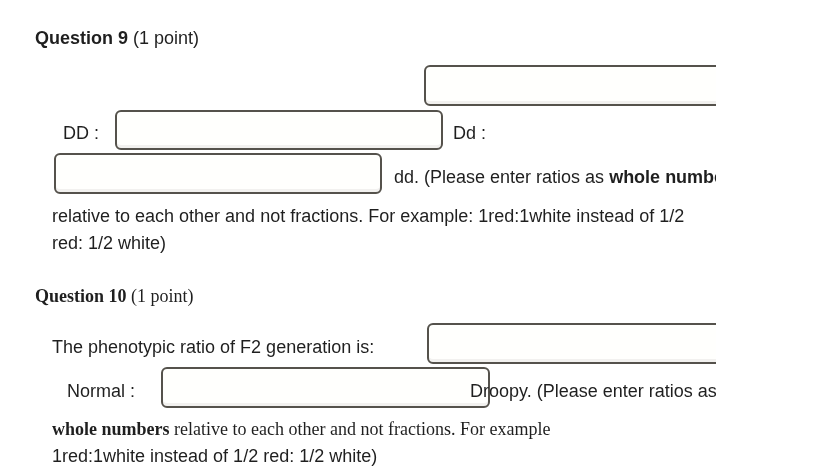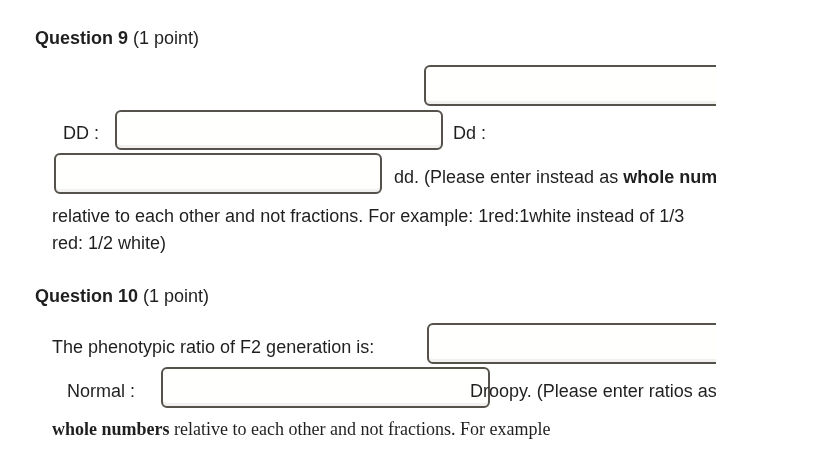--- a/index.html
+++ b/index.html
@@ -46,34 +46,35 @@
   </div>
 
   <input class="blank" type="text" style="left: 424px; top: 65px; width: 327px; height: 41px;" value="">
 
   <div class="t" style="left:63px; top:122px;">DD :</div>
   <input class="blank" type="text" style="left: 115px; top: 110px; width: 328px; height: 40px;" value="">
   <div class="t" style="left:453px; top:122px;">Dd :</div>
 
   <input class="blank" type="text" style="left: 54px; top: 153px; width: 328px; height: 41px;" value="">
   <div class="t" style="left:394px; top:166px;">
-    <span>dd. (Please enter instead as </span><span class="b">whole numbers</span>
+    <span>dd. (Please enter ratios as </span><span class="b">whole numbers</span>
   </div>
 
-  <div class="t" style="left:52px; top:205px;">relative to each other and not fractions. For example: 1red:1white instead of 1/3</div>
+  <div class="t" style="left:52px; top:205px;">relative to each other and not fractions. For example: 1red:1white instead of 1/2</div>
   <div class="t" style="left:52px; top:232px;text-align:right;">red: 1/2 white)</div>
 
-  <div class="t" style="left:35px; top:285px;">
+  <div class="t" style="left:35px; top:285px;font-family:Liberation Serif, serif;">
     <span class="b">Question 10</span><span> (1 point)</span>
   </div>
 
   <div class="t" style="left:52px; top:336px;text-align:right;">The phenotypic ratio of F2 generation is:</div>
   <input class="blank" type="text" style="left: 427px; top: 323px; width: 329px; height: 41px;" value="">
 
   <div class="t" style="left:67px; top:380px;">Normal :</div>
   <input class="blank" type="text" style="left: 161px; top: 367px; width: 329px; height: 41px;" value="">
   <div class="t" style="left:470px; top:380px;">Droopy. (Please enter ratios as</div>
 
   <div class="t" style="left:52px; top:418px;font-family:Liberation Serif, serif;">
     <span class="b">whole numbers</span><span> relative to each other and not fractions. For example</span>
   </div>
+  <div class="t" style="left:52px; top:445px;">1red:1white instead of 1/2 red: 1/2 white)</div>
 
 </div>
 
 </body></html>

